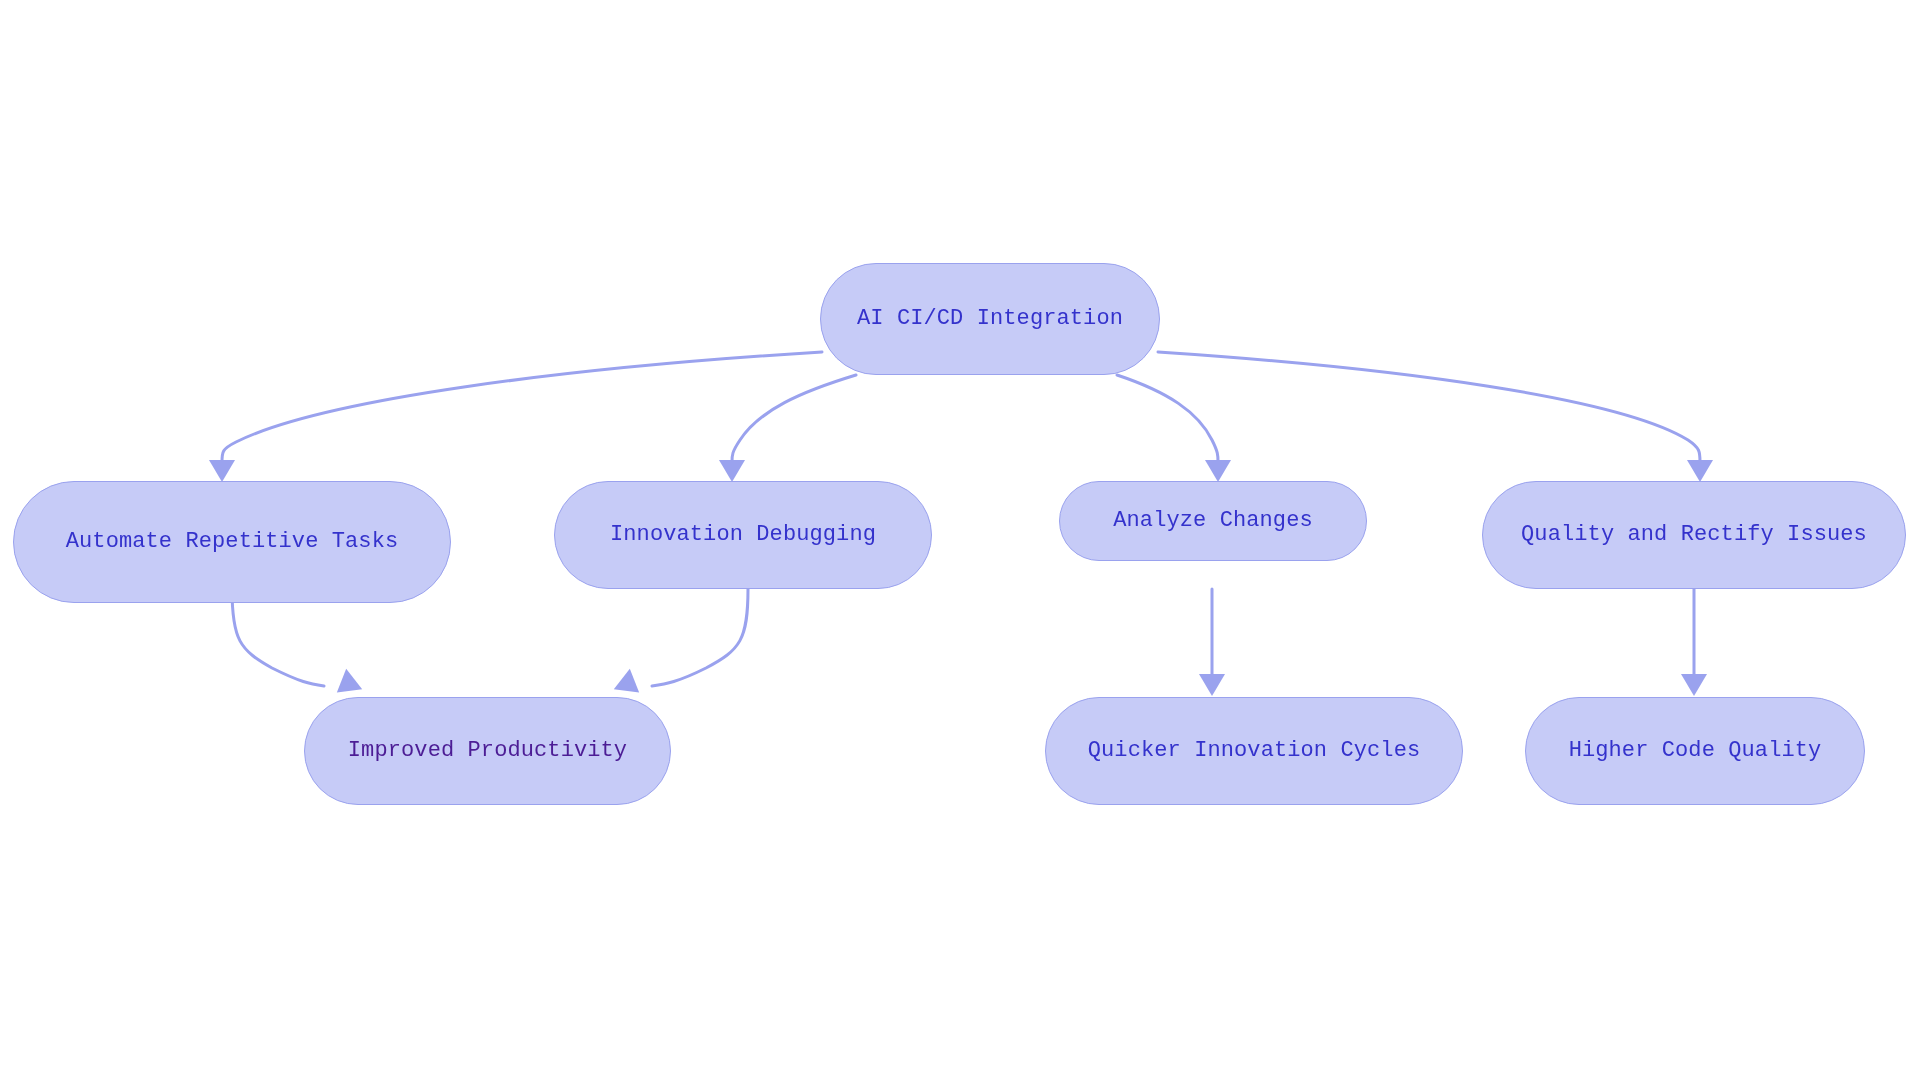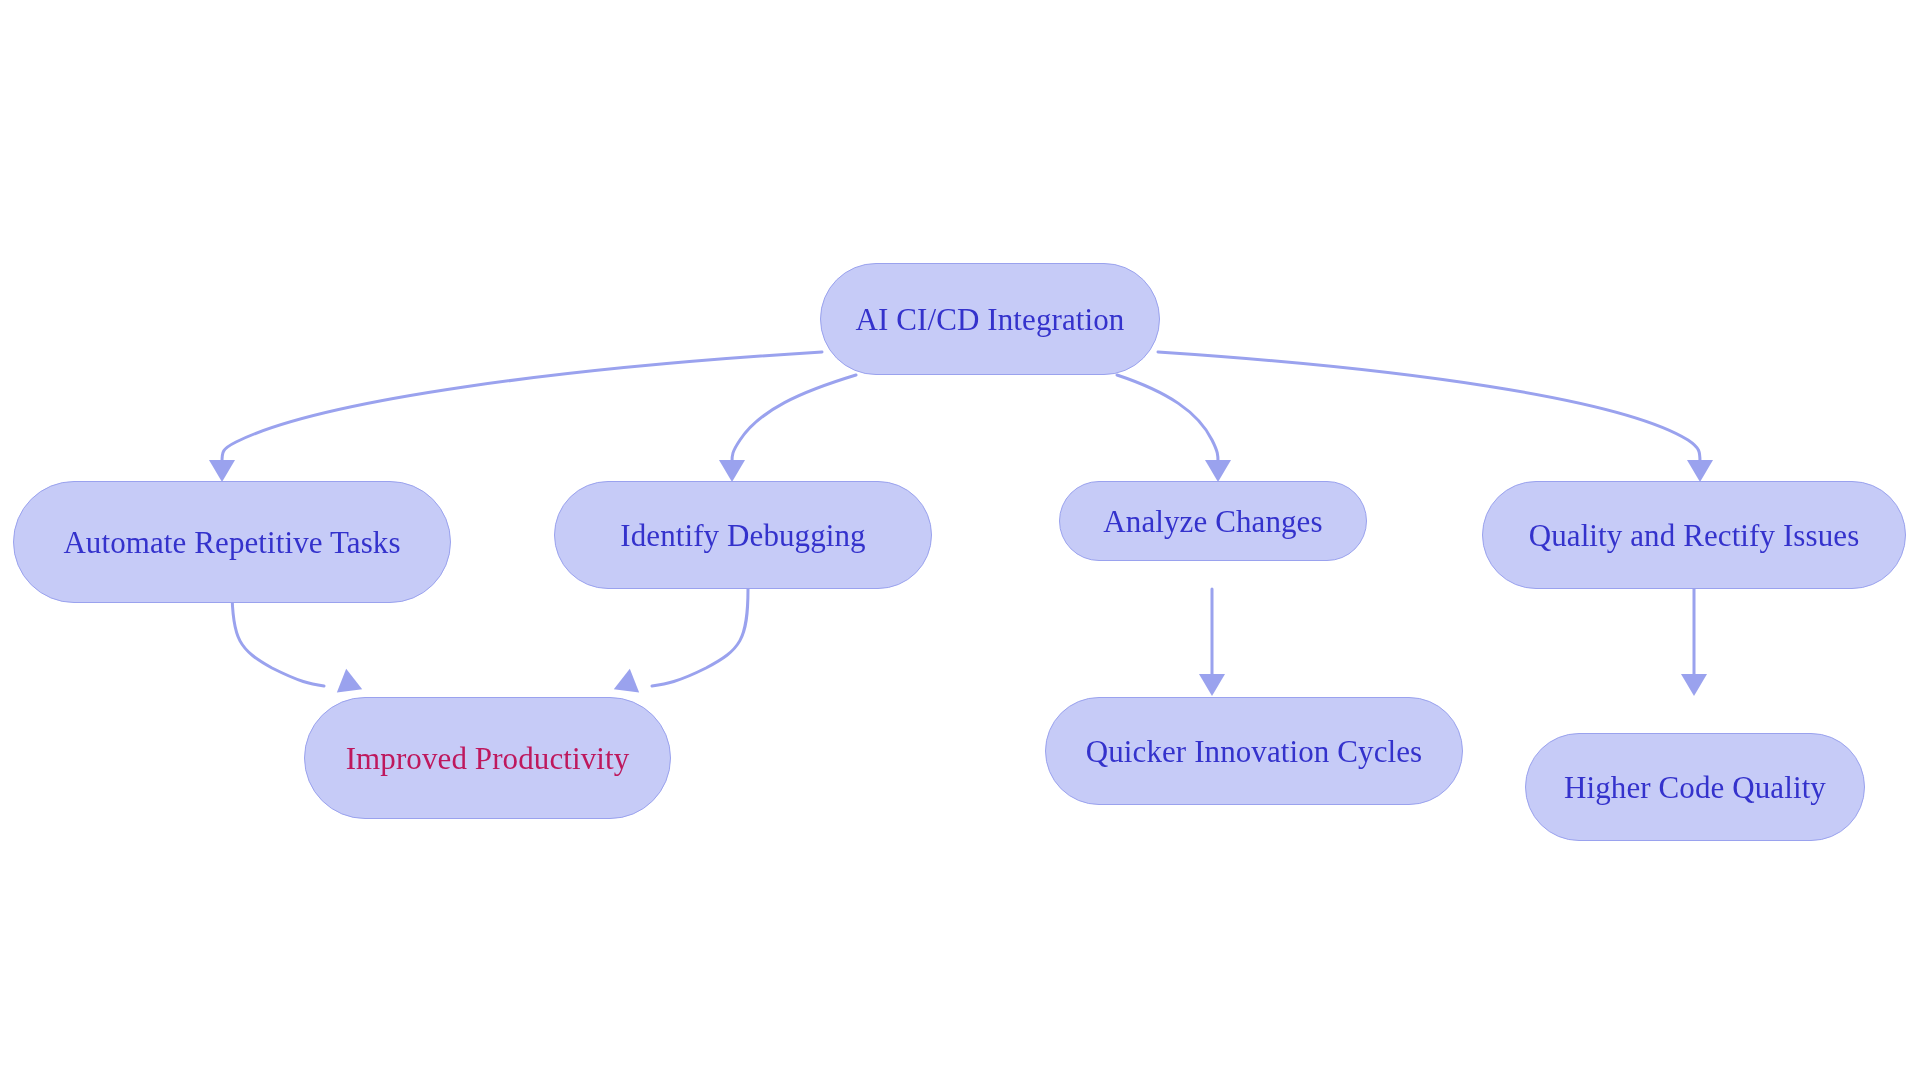--- a/index.html
+++ b/index.html
@@ -29,22 +29,22 @@
     position: absolute;
     box-sizing: border-box;
     background: #c6cbf7;
     border: 1.6px solid #9aa2ee;
     border-radius: 9999px;
     display: flex;
     align-items: center;
     justify-content: center;
     text-align: center;
     color: #3432cc;
-    font-family: Liberation Serif, serif;
-    font-size: 31px;
+    font-family: Liberation Mono, monospace;
+    font-size: 22px;
     font-weight: 400;
     letter-spacing: 0.1px;
     white-space: nowrap;
     line-height: 1;
     user-select: none;
   }
   .node-label {
     pointer-events: none;
   }
 </style>
@@ -89,32 +89,32 @@
     </svg>
 
   <div id="node-layer">
       <div class="node" style="left: 820px; top: 263px; width: 340px; height: 112px; background: rgb(198, 203, 247); border-color: rgb(154, 162, 238); color: rgb(52, 50, 204);">
         <span class="node-label">AI CI/CD Integration</span>
       </div>
       <div class="node" style="left: 13px; top: 481px; width: 438px; height: 122px; background: rgb(198, 203, 247); border-color: rgb(154, 162, 238); color: rgb(52, 50, 204);">
         <span class="node-label">Automate Repetitive Tasks</span>
       </div>
       <div class="node" style="left: 554px; top: 481px; width: 378px; height: 108px; background: rgb(198, 203, 247); border-color: rgb(154, 162, 238); color: rgb(52, 50, 204);">
-        <span class="node-label">Identify Debugging</span>
+        <span class="node-label">Innovation Debugging</span>
       </div>
       <div class="node" style="left: 1059px; top: 481px; width: 308px; height: 80px; background: rgb(198, 203, 247); border-color: rgb(154, 162, 238); color: rgb(52, 50, 204);">
         <span class="node-label">Analyze Changes</span>
       </div>
       <div class="node" style="left: 1482px; top: 481px; width: 424px; height: 108px; background: rgb(198, 203, 247); border-color: rgb(154, 162, 238); color: rgb(52, 50, 204);">
         <span class="node-label">Quality and Rectify Issues</span>
       </div>
-      <div class="node" style="left: 304px; top: 697px; width: 367px; height: 122px; background: rgb(198, 203, 247); border-color: rgb(154, 162, 238); color: #be185d;">
+      <div class="node" style="left: 304px; top: 697px; width: 367px; height: 108px; background: rgb(198, 203, 247); border-color: rgb(154, 162, 238); color: #4c1d95;">
         <span class="node-label">Improved Productivity</span>
       </div>
       <div class="node" style="left: 1045px; top: 697px; width: 418px; height: 108px; background: rgb(198, 203, 247); border-color: rgb(154, 162, 238); color: rgb(52, 50, 204);">
         <span class="node-label">Quicker Innovation Cycles</span>
       </div>
-      <div class="node" style="left: 1525px; top: 697px; width: 340px; height: 108px; background: rgb(198, 203, 247); border-color: rgb(154, 162, 238); color: rgb(52, 50, 204); margin-top: 36px;">
+      <div class="node" style="left: 1525px; top: 697px; width: 340px; height: 108px; background: rgb(198, 203, 247); border-color: rgb(154, 162, 238); color: rgb(52, 50, 204);">
         <span class="node-label">Higher Code Quality</span>
       </div>
     </div>
 
 </div>
 
 </body></html>

